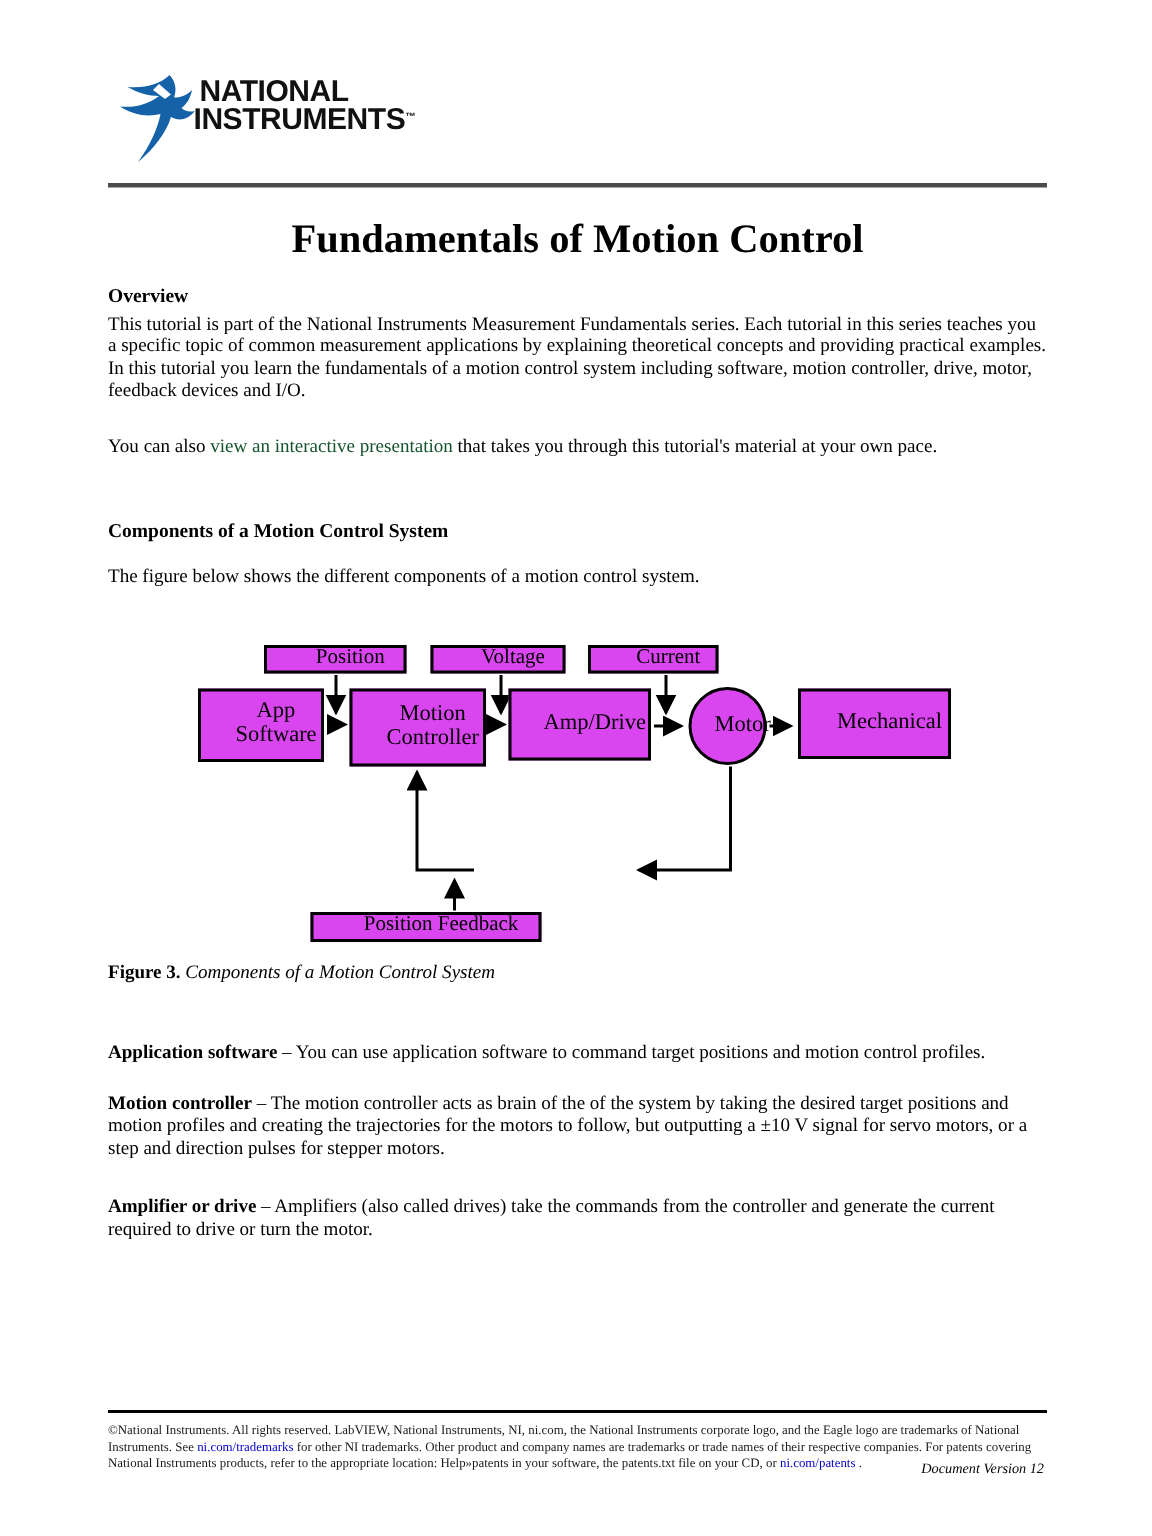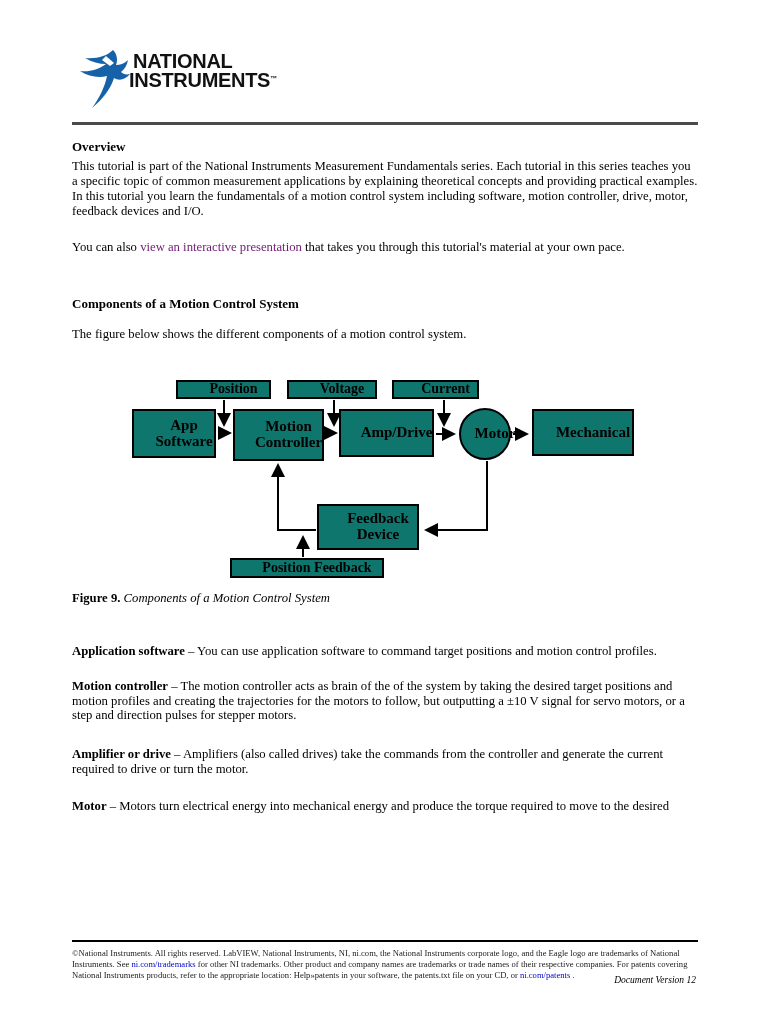--- a/index.html
+++ b/index.html
@@ -28,30 +28,30 @@
   
   h1{font-size:27px;font-weight:bold;text-align:center;margin:20px 0 0 0;line-height:1.1;}
   h2{font-size:13px;font-weight:bold;margin:0;line-height:1.15;}
   .h2-overview{margin-top:15px;}
   .h2-components{margin-top:42px;}
   p{font-size:12.7px;line-height:1.17;margin:0;}
   .p-overview{margin-top:4px;}
   .p-link1{margin-top:22px;}
   .p-link2{margin-top:26px;}
   .p-intro{margin-top:15px;}
-  a.doclink{color:#701a75;text-decoration:none;cursor:pointer;}
+  a.doclink{color:#14532d;text-decoration:none;cursor:pointer;}
   
   .diagram{position:relative;margin-top:31px;height:215px;}
   .dbox{
     position:absolute;box-sizing:border-box;
-    border:2px solid #000;background:#0f766e;
+    border:2px solid #000;background:#d946ef;
     display:flex;align-items:center;justify-content:center;
     text-align:center;
     font-family:"Liberation Serif","DejaVu Serif",serif;
-    font-weight:bold;font-size:15px;line-height:1.05;
+    font-weight:normal;font-size:15px;line-height:1.05;
     white-space:pre-line;
     padding-left:20px;
   }
   .dlabel{font-size:14px;}
   .dcircle{border-radius:50%;}
   .diagram svg.wires{position:absolute;left:0;top:0;}
   
   .caption{margin-top:3px;}
   .caption i{font-style:italic;}
   .def1{margin-top:38px;}
@@ -75,20 +75,21 @@
       <path fill="#1562a8" d="M33,0 C27,6 17,9 5,8 C12,12 19,14 26,14 C18,20 9,22 0,21 C9,27 19,28 27,26 C25,36 20,47 12,58 C23,49 31,38 34,28 C39,31 45,30 50,24 C46,25 43,24 41,22 C45,19 47,15 48,10 C44,14 40,15 36,15 C38,10 37,4 33,0 Z"></path>
       <path fill="#ffffff" d="M26,6 L34,13 L30,16 L22,10 Z"></path>
     </svg>
     <div class="logo-text">
       <div class="l1">NATIONAL</div>
       <div class="l2"><span>INSTRUMENTS</span><span class="tm">™</span></div>
     </div>
   </div>
   <hr class="rule-top">
 
+  <h1>Fundamentals of Motion Control</h1>
 
   <h2 class="h2-overview">Overview</h2>
   <p class="p-overview">This tutorial is part of the National Instruments Measurement Fundamentals series. Each tutorial in this series teaches you a specific topic of common measurement applications by explaining theoretical concepts and providing practical examples. In this tutorial you learn the fundamentals of a motion control system including software, motion controller, drive, motor, feedback devices and I/O.</p>
 
   <p class="p-link1"><span>You can also </span><a class="doclink">view an interactive presentation</a><span> that takes you through this tutorial's material at your own pace.</span></p>
 
 
   <h2 class="h2-components">Components of a Motion Control System</h2>
   <p class="p-intro">The figure below shows the different components of a motion control system.</p>
 
@@ -117,31 +118,28 @@
     <div class="dbox dlabel" style="left:215px;top:7px;width:90px;height:19px;">Voltage</div>
     <div class="dbox dlabel" style="left:320px;top:7px;width:87px;height:19px;">Current</div>
 
     <div class="dbox" style="left:60px;top:36px;width:84px;height:49px;">App
 Software</div>
     <div class="dbox" style="left:267px;top:36px;width:95px;height:48px;">Amp/Drive</div>
     <div class="dbox" style="left:161px;top:36px;width:91px;height:52px;">Motion
 Controller</div>
     <div class="dbox dcircle" style="left:387px;top:35px;width:52px;height:52px;">Motor</div>
     <div class="dbox" style="left:460px;top:36px;width:102px;height:47px;">Mechanical</div>
-    <div class="dbox" style="left:245px;top:131px;width:102px;height:46px;">Feedback
-Device</div>
-    <div class="dbox dlabel" style="left:158px;top:185px;width:154px;height:20px;">Position Feedback</div>
+    <div class="dbox dlabel" style="left:135px;top:185px;width:154px;height:20px;">Position Feedback</div>
   </div>
 
-  <p class="caption"><b>Figure 9.</b><i> Components of a Motion Control System</i></p>
+  <p class="caption"><b>Figure 3.</b><i> Components of a Motion Control System</i></p>
 
   <p class="def1"><b>Application software</b> <span>– You can use application software to command target positions and motion control profiles.</span></p>
   <p class="def2"><b>Motion controller</b> <span>– The motion controller acts as brain of the of the system by taking the desired target positions and motion profiles and creating the trajectories for the motors to follow, but outputting a ±10 V signal for servo motors, or a step and direction pulses for stepper motors.</span></p>
   <p class="def3"><b>Amplifier or drive</b> <span>– Amplifiers (also called drives) take the commands from the controller and generate the current required to drive or turn the motor.</span></p>
-  <p class="def4"><b>Motor</b> <span>– Motors turn electrical energy into mechanical energy and produce the torque required to move to the desired</span></p>
 
   <div class="footer-block">
     <hr class="rule-bottom">
     <p class="footer-text"><span>©National Instruments. All rights reserved. LabVIEW, National Instruments, NI, ni.com, the National Instruments corporate logo, and the Eagle logo are trademarks of National Instruments. See </span><a>ni.com/trademarks</a><span> for other NI trademarks. Other product and company names are trademarks or trade names of their respective companies. For patents covering National Instruments products, refer to the appropriate location: Help»patents in your software, the patents.txt file on your CD, or </span><a>ni.com/patents</a><span> .</span></p>
   </div>
   <div class="version">Document Version 12</div>
 
 </div>
 
 </body></html>

